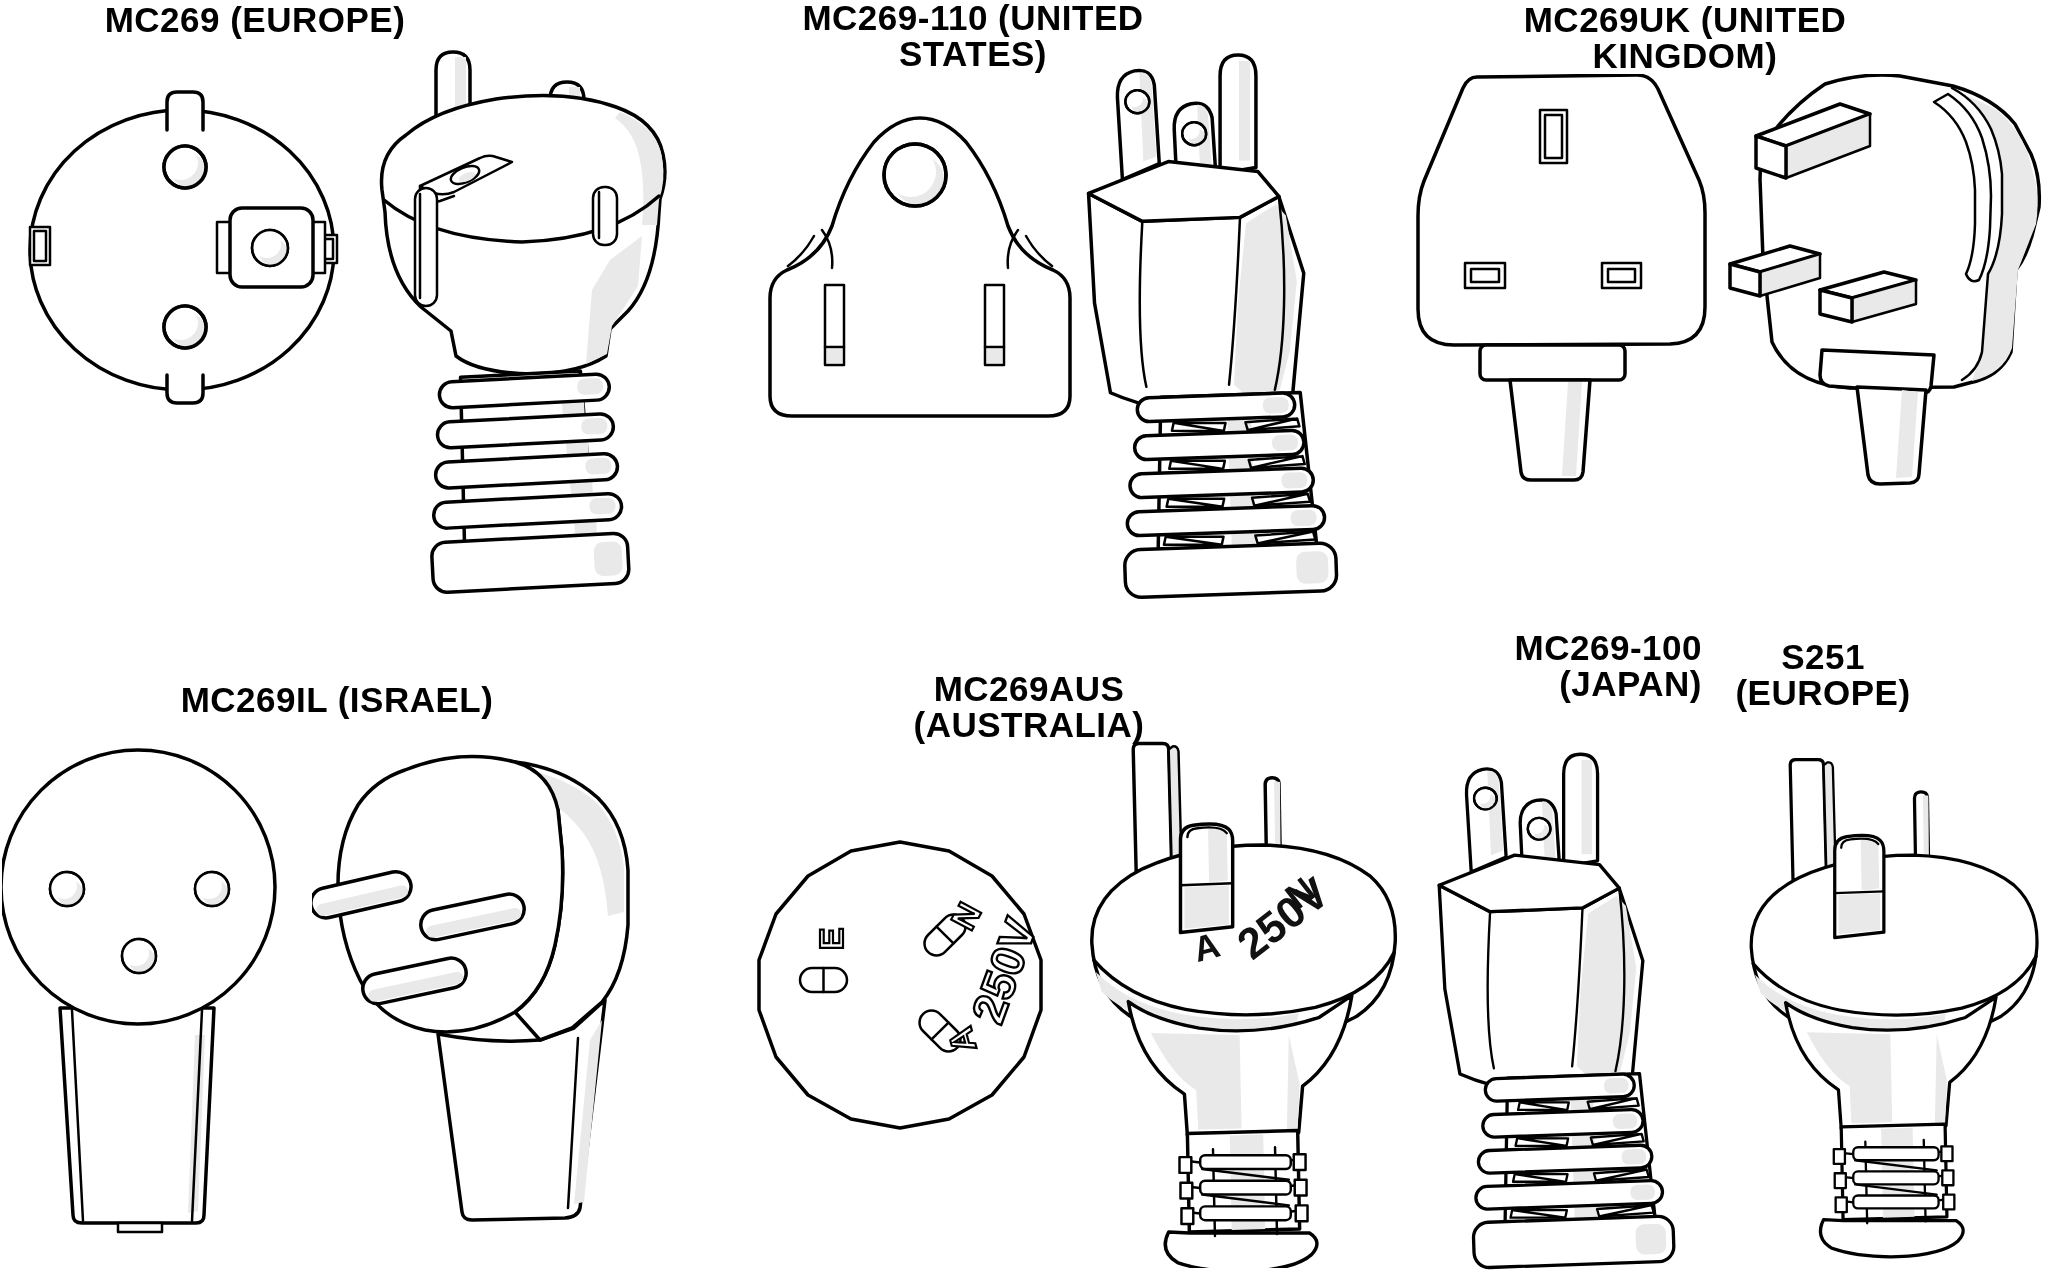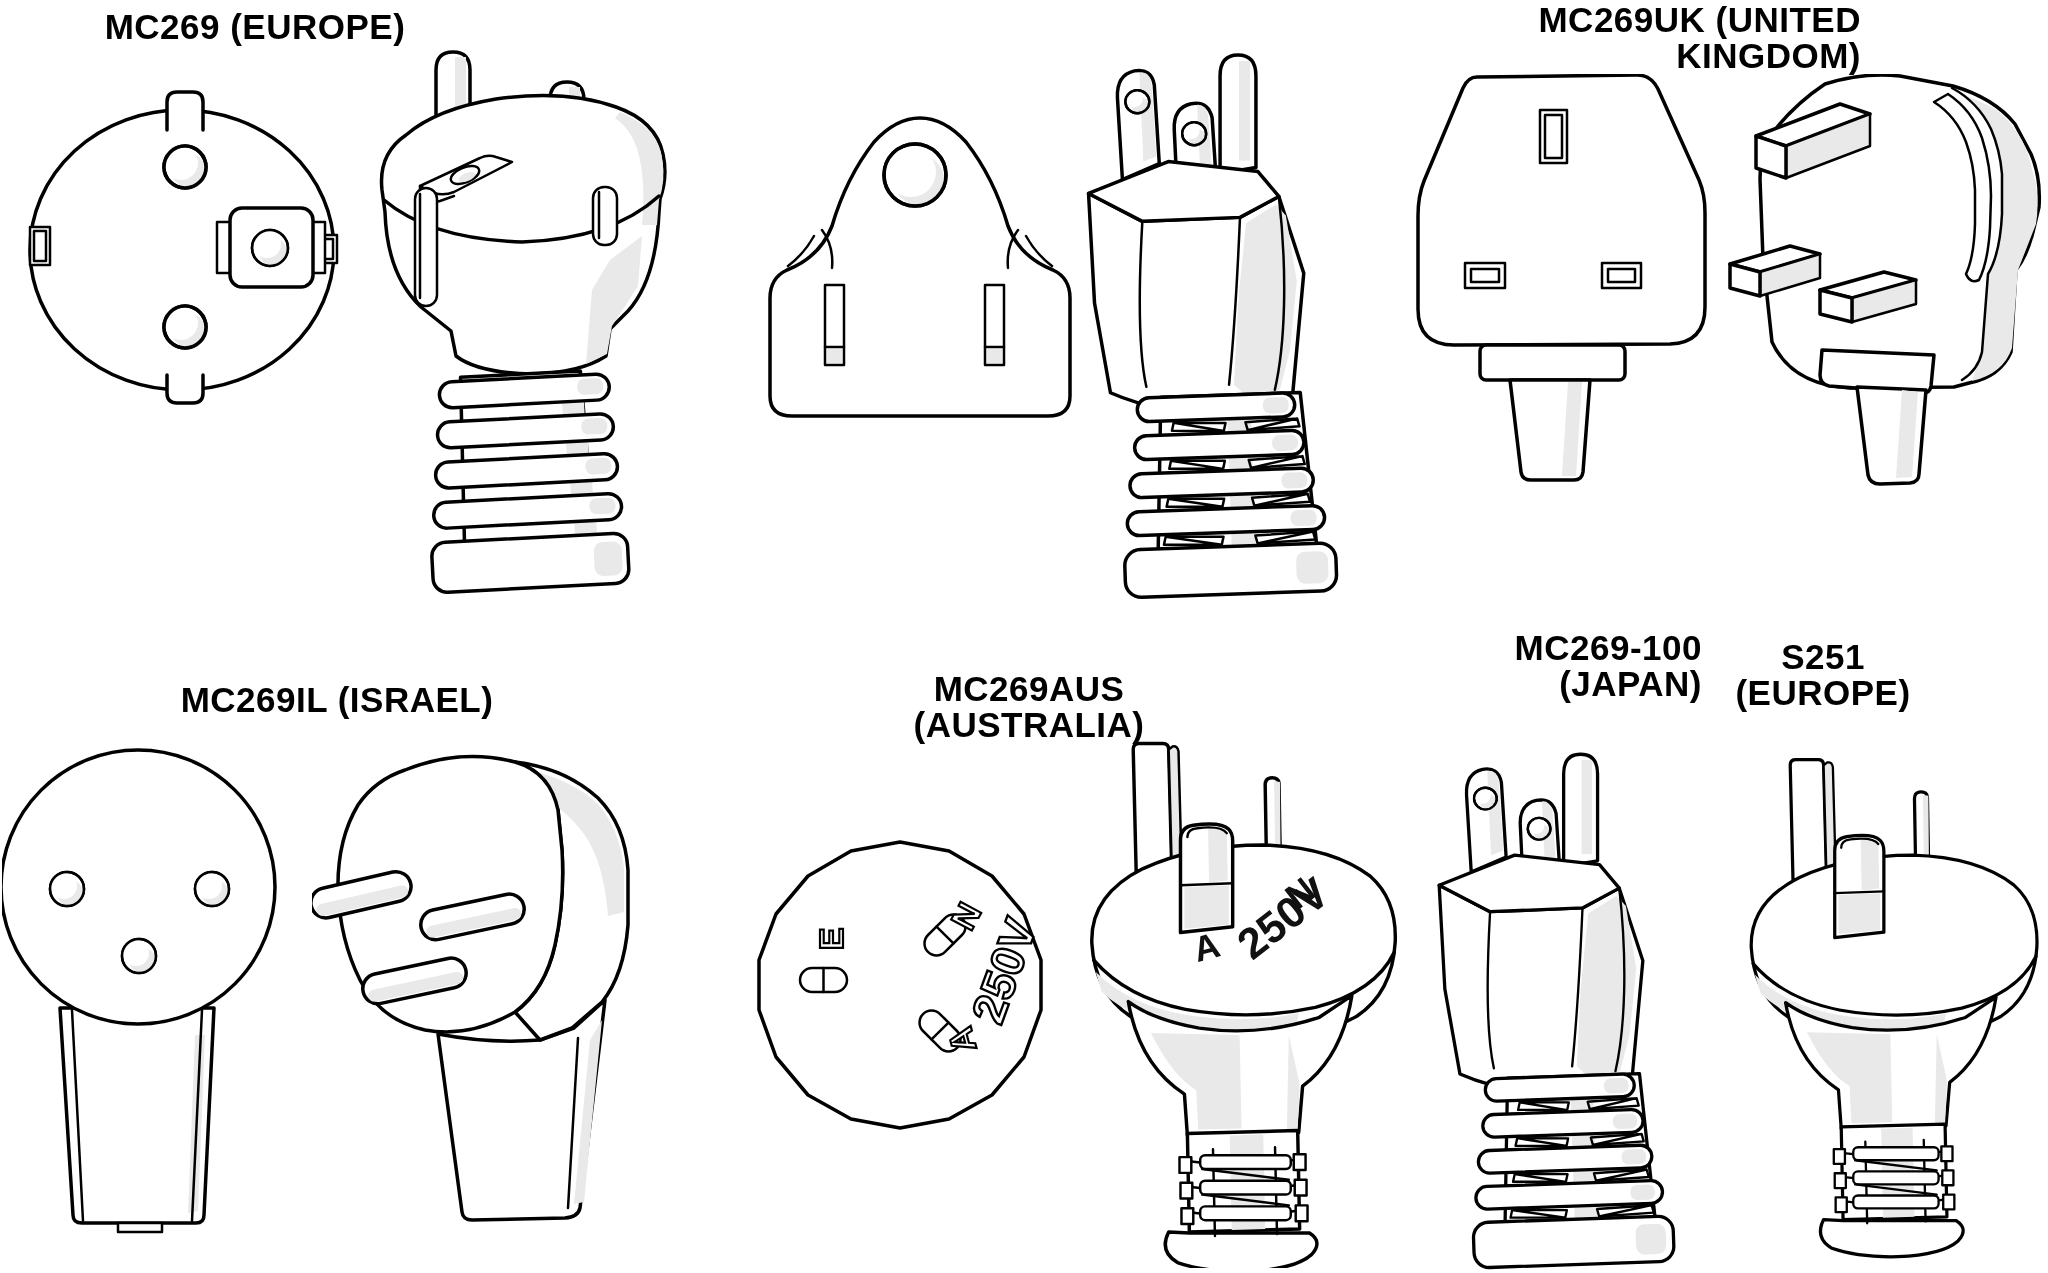--- a/index.html
+++ b/index.html
@@ -122,22 +122,23 @@
         <rect class="w2" x="120" y="448" width="92" height="14" rx="5"></rect>
         <rect class="w2" x="120" y="474" width="92" height="14" rx="5"></rect>
         <path class="s" d="M122 436 L210 447 M122 462 L210 473"></path>
       </g>
     </g>
   </defs>
 </svg>
 
 <div id="canvas">
 
-  <div class="fig-title" style="left:55px;top:9px;width:400px;">MC269 (EUROPE)</div>
-  <div class="fig-title" style="left:1361px;top:2px;width:500px;text-align:right;">MC269UK (UNITED KINGDOM)</div>
+  <div class="fig-title" style="left:55px;top:2px;width:400px;">MC269 (EUROPE)</div>
+  <div class="fig-title" style="left:773px;top:0px;width:400px;">MC269-110 (UNITED STATES)</div>
+  <div class="fig-title" style="left:1435px;top:2px;width:500px;">MC269UK (UNITED KINGDOM)</div>
   <div class="fig-title" style="left:137px;top:682px;width:400px;">MC269IL (ISRAEL)</div>
   <div class="fig-title" style="left:829px;top:671px;width:400px;">MC269AUS (AUSTRALIA)</div>
   <div class="fig-title" style="left:1402px;top:630px;width:300px;text-align:right;">
     <div>MC269-100</div>
     <div>(JAPAN)</div>
   </div>
   <div class="fig-title" style="left:1673px;top:630px;width:300px;margin-top:9px;">
     <div>S251</div>
     <div>(EUROPE)</div>
   </div>

